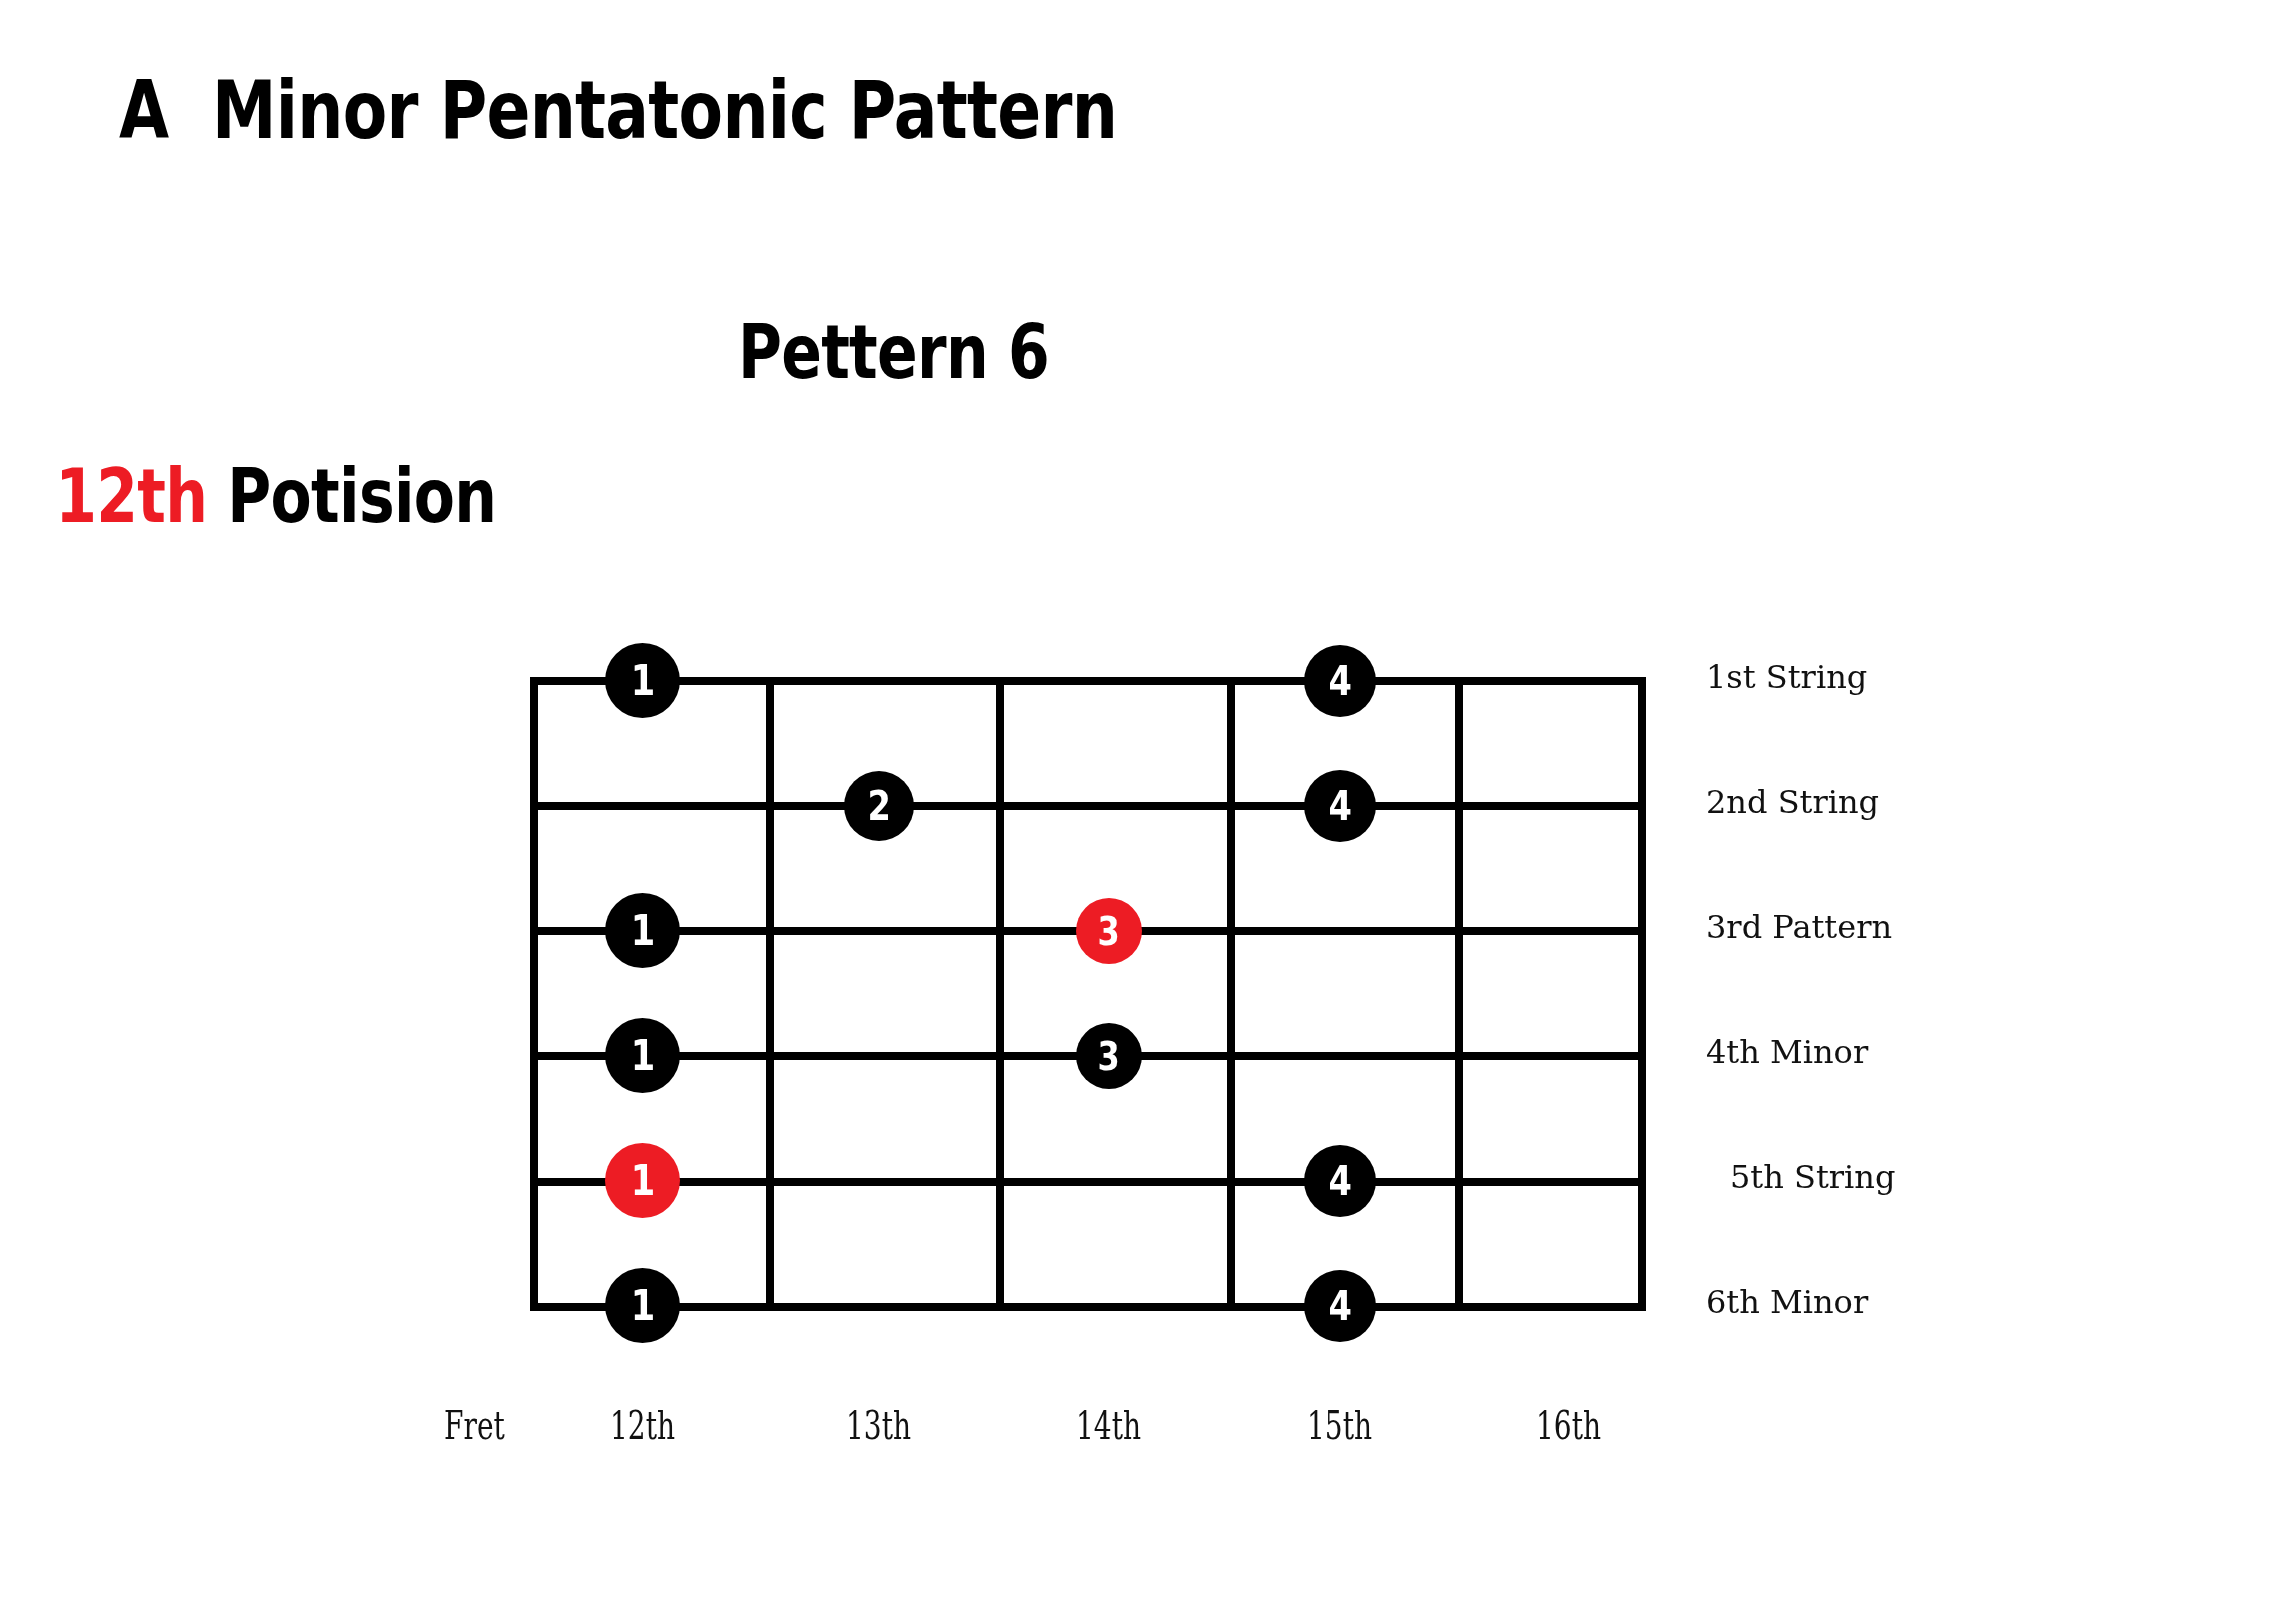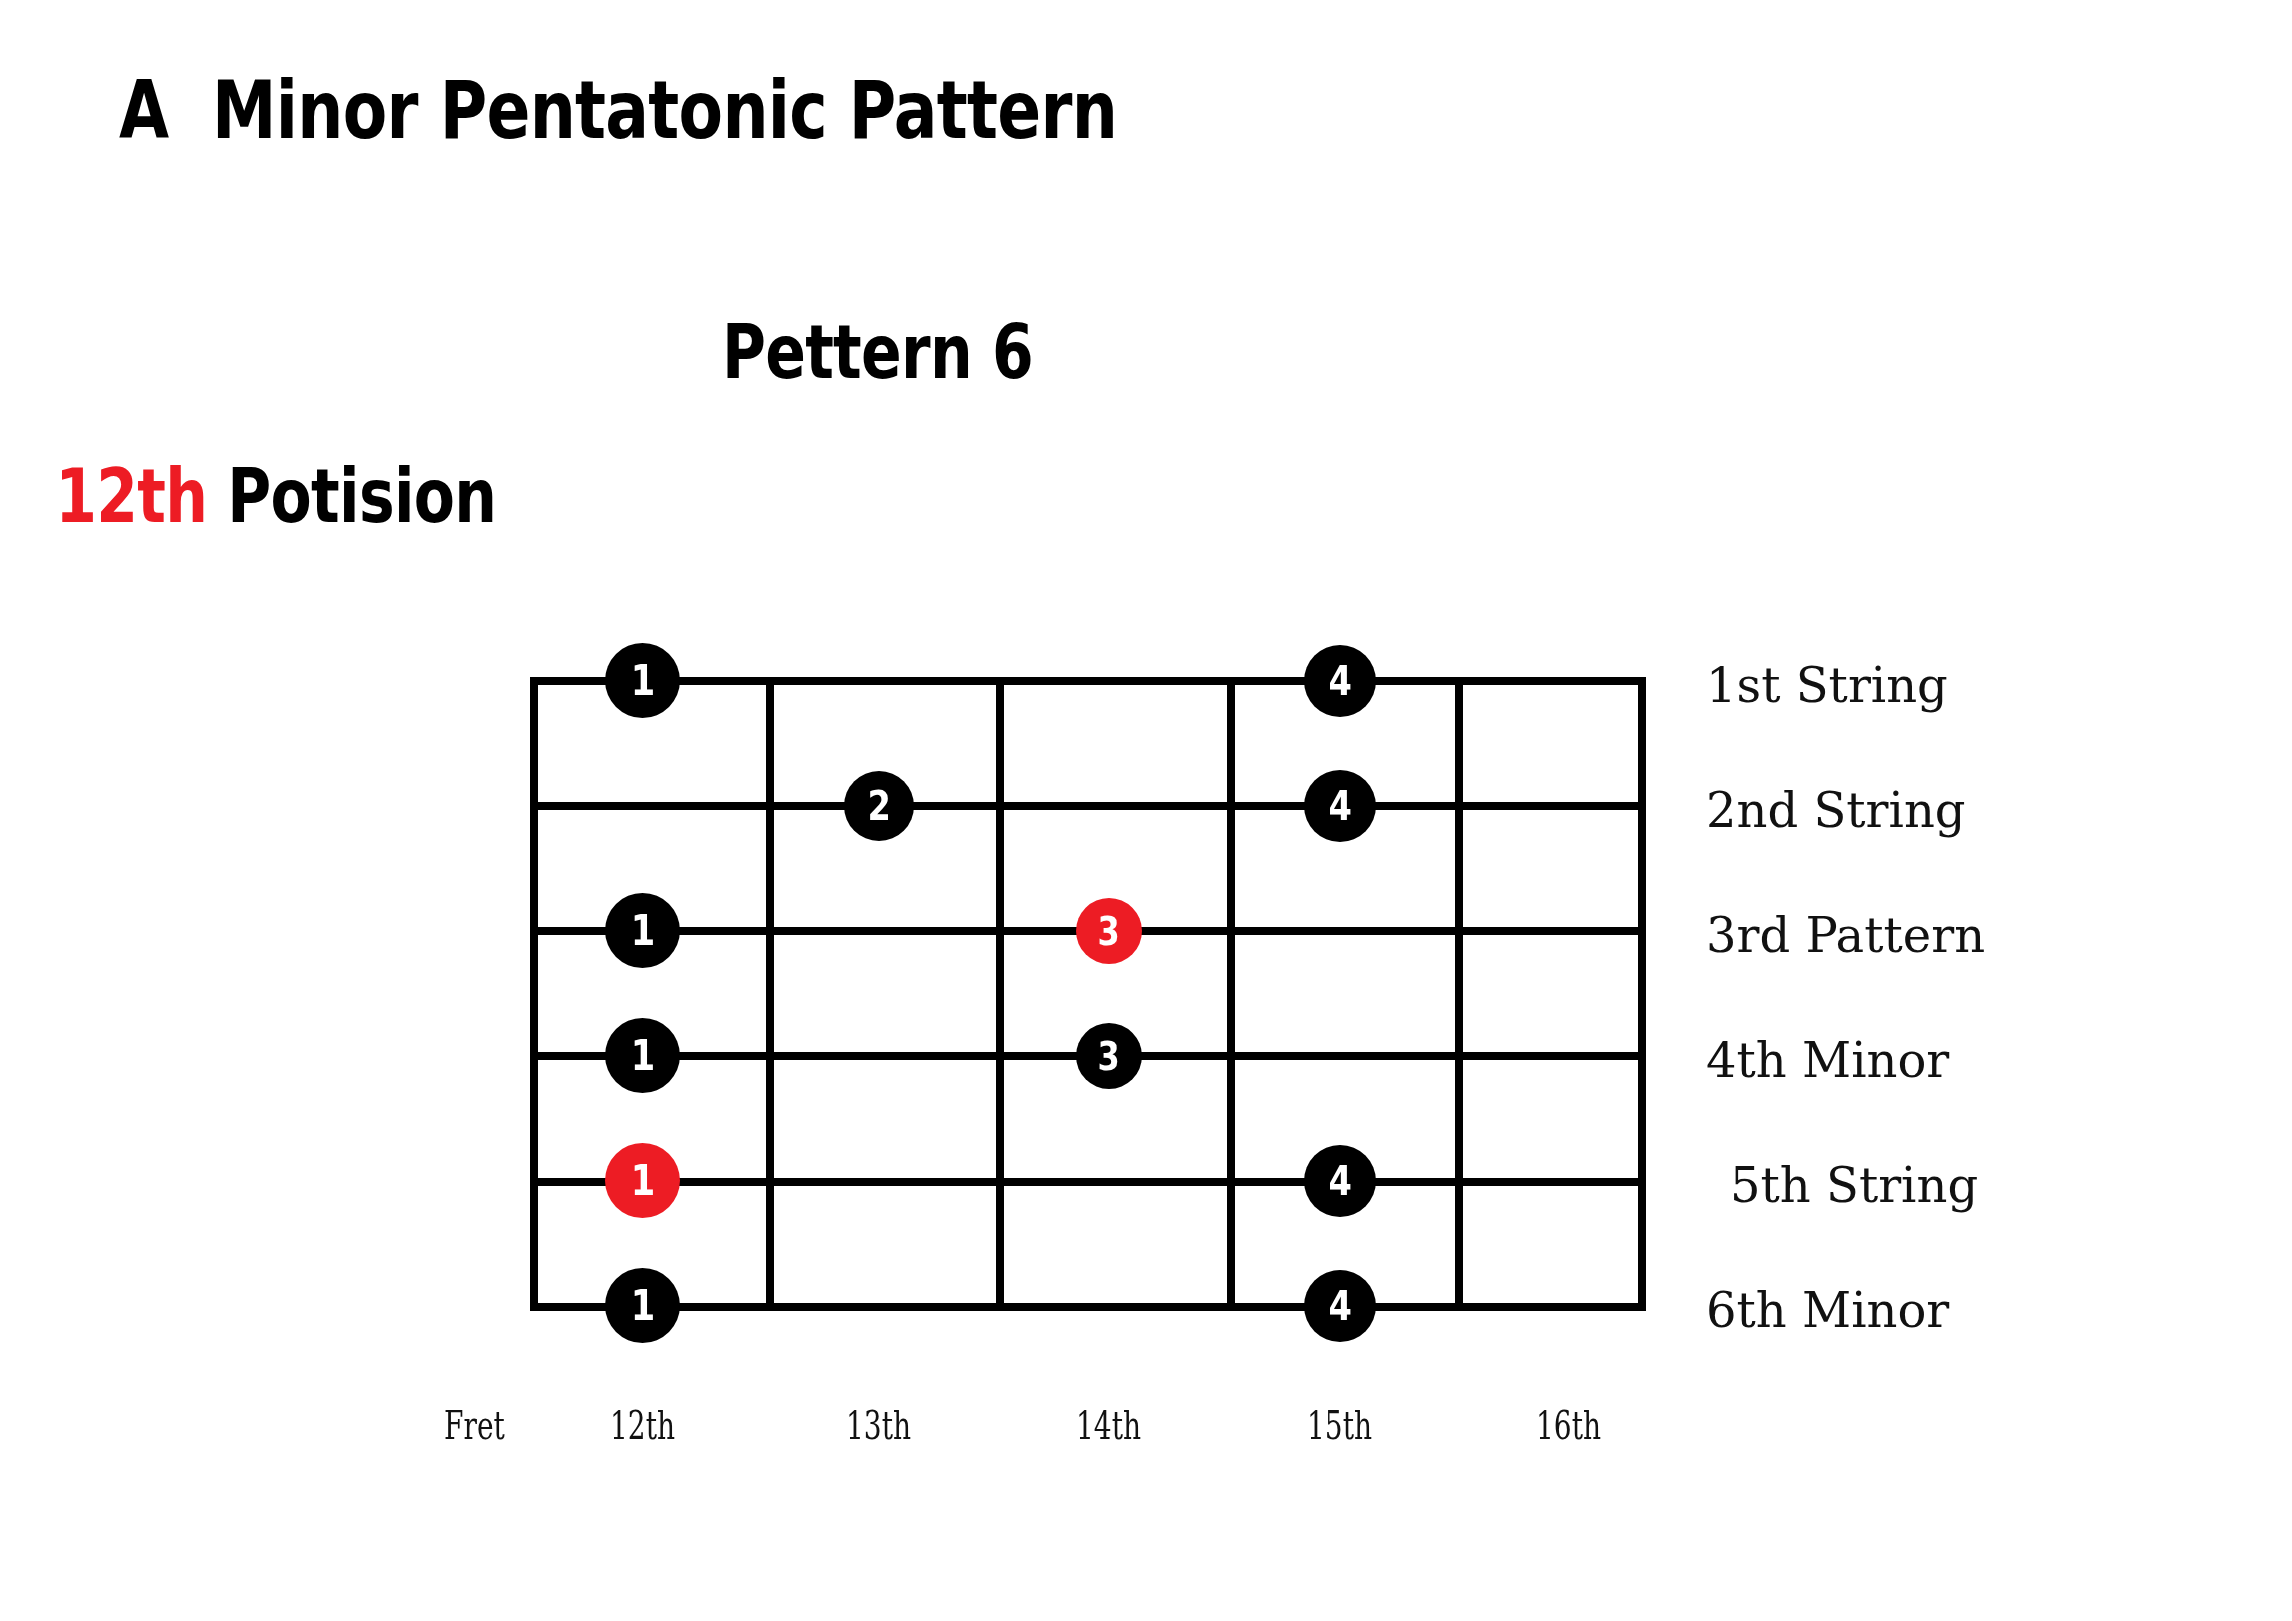--- a/index.html
+++ b/index.html
@@ -26,21 +26,21 @@
     font-size: 81px;
     line-height: 1.0;
     letter-spacing: -0.9px;
     color: #000000;
     transform: scaleX(0.80);
     transform-origin: left top;
     white-space: pre;
   }
   .sub-title {
     position: absolute;
-    left: 0;
+    left: 16px;
     top: 315px;
     width: 1755px;
     text-align: center;
     font-family: "DejaVu Sans", sans-serif;
     font-weight: bold;
     font-size: 75px;
     line-height: 1.0;
     letter-spacing: -0.9px;
     color: #000000;
     white-space: pre;
@@ -101,21 +101,21 @@
   .dot.black { background: #000000; }
   .dot.red   { background: #ED1C24; }
   .dot .glyph { display: block; transform: scaleX(0.82); transform-origin: center center; }
 
   
   .string-label {
     position: absolute;
     left: 1706px;
     font-family: "DejaVu Serif", serif;
     font-weight: normal;
-    font-size: 48px;
+    font-size: 32px;
     line-height: 1;
     color: #111111;
     white-space: pre;
   }
 
   
   .fret-label {
     position: absolute;
     top: 1406px;
     font-family: "DejaVu Serif", serif;

